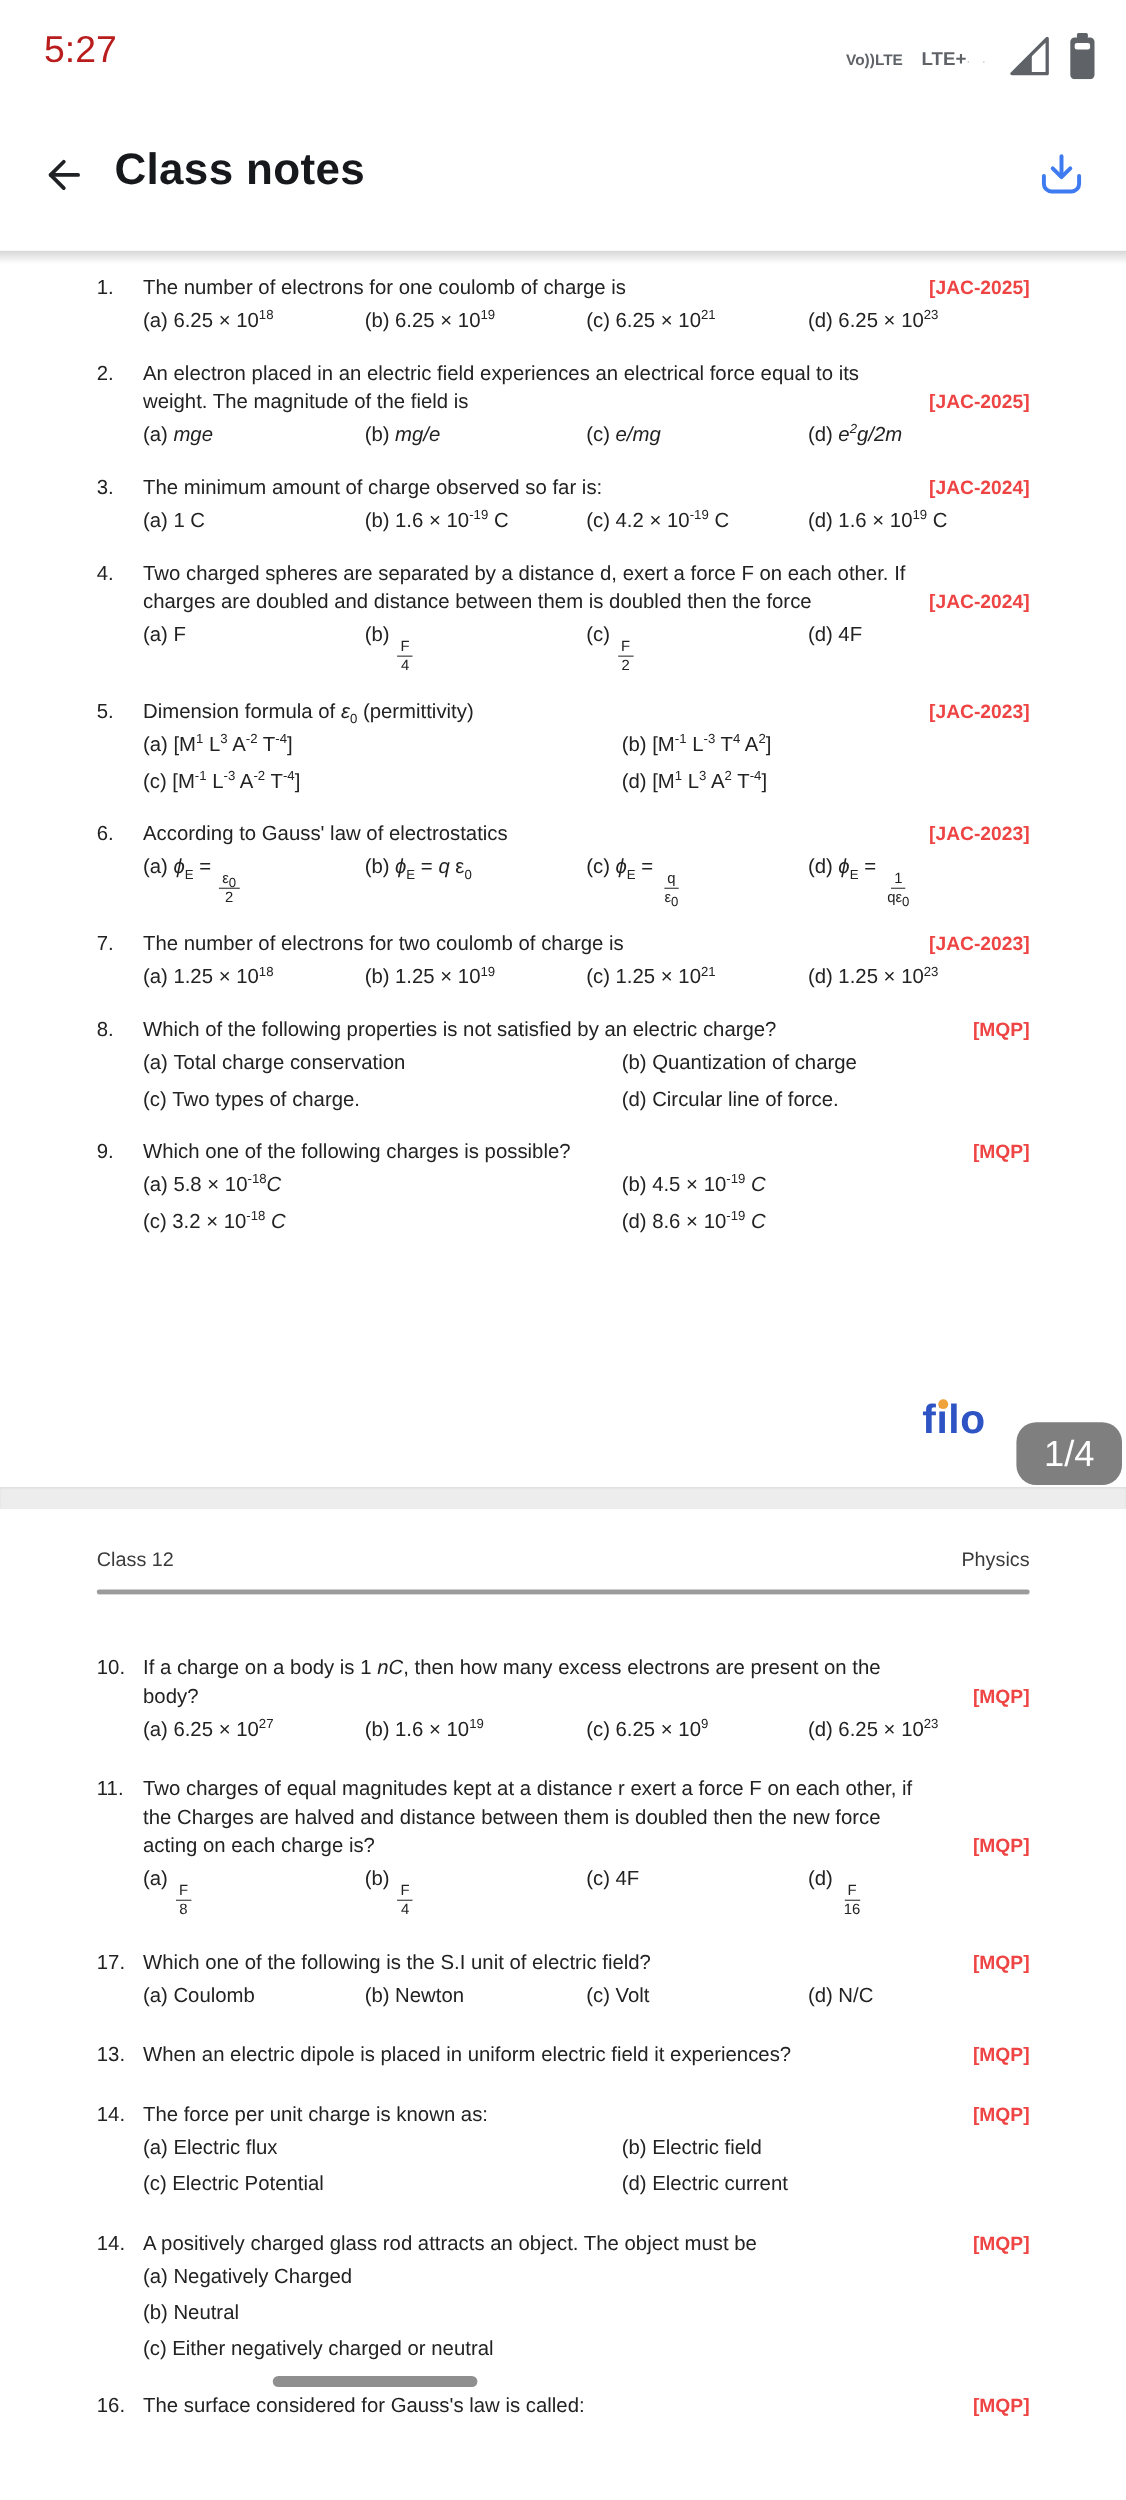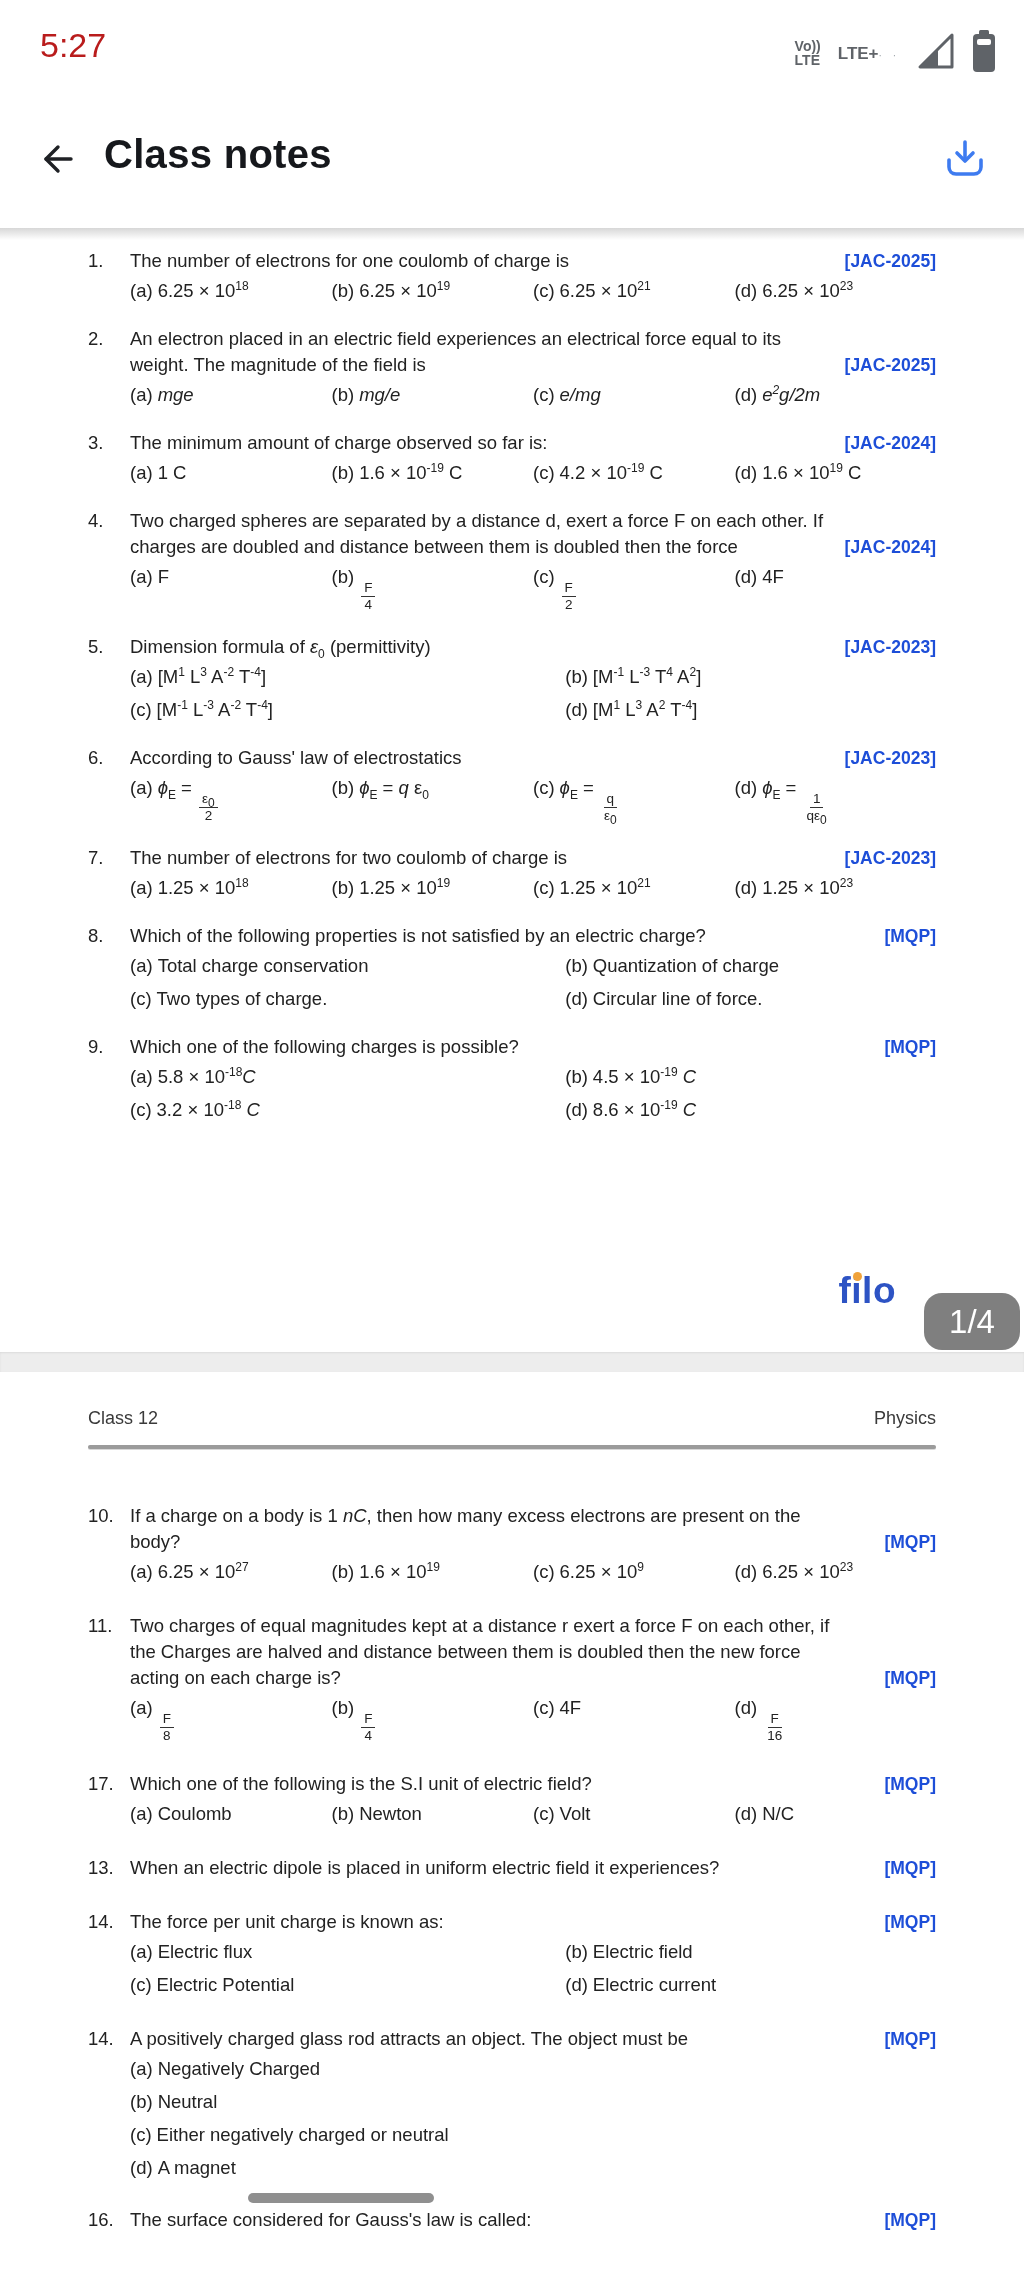--- a/index.html
+++ b/index.html
@@ -3,21 +3,21 @@
 <meta charset="utf-8">
 <style>
   html,body{margin:0;padding:0;background:#fff}
   .screen{position:relative;width:1024px;height:2273px;background:#fff;overflow:hidden;
           font-family:"Liberation Sans",sans-serif;-webkit-font-smoothing:antialiased}
 
   
   .status-bar{position:absolute;top:0;left:0;right:0;height:92px;background:#fff}
   .time{position:absolute;left:40px;top:26px;font-size:34px;color:#b91c1c}
   .status-icons{position:absolute;right:28px;top:30px;display:flex;align-items:center;gap:17px;color:#5f6368}
-  .volte{display:flex;flex-direction:column;font-size:14px;font-weight:bold;line-height:14px}
+  .volte{display:flex;font-size:14px;font-weight:bold;line-height:14px}
   .lte{display:flex;align-items:center;font-size:17px;font-weight:bold;line-height:15px}
   .lte .dots{font-size:10px;color:#9aa0a6;letter-spacing:4px;margin-top:5px;font-weight:normal}
 
   
   .app-header{position:absolute;top:92px;left:0;right:0;height:136px;display:flex;align-items:center;padding:0 36px;background:#fff}
   .icon-btn{background:none;border:0;padding:0;cursor:pointer;display:flex;align-items:center}
   .app-title{font-size:40px;font-weight:bold;color:#16181c;margin:0 0 12px 28px;flex:1;letter-spacing:.3px}
   .doc-shadow{position:absolute;top:228px;left:0;right:0;height:12px;background:linear-gradient(#d7d7d7,#ffffff)}
 
   
@@ -28,21 +28,21 @@
   .page2{top:1372px;height:901px;padding:36px 88px 4px;overflow:hidden}
 
   
   .question{display:flex;color:#222;font-size:18.5px}
   .page1 .question{margin-bottom:22px}
   .page2 .question{margin-bottom:28px}
   .questions .question:last-child{margin-bottom:12px}
   .qnum{flex:0 0 42px;line-height:26px}
   .qbody{flex:1;min-width:0}
   .qtext{position:relative;line-height:26px;padding-right:95px}
-  .qtag{position:absolute;right:0;bottom:0;font-weight:bold;color:#1d4ed8;font-size:17.5px;white-space:nowrap}
+  .qtag{position:absolute;right:0;bottom:0;font-weight:bold;color:#ef4444;font-size:17.5px;white-space:nowrap}
   .opts{margin-top:3px;display:grid;row-gap:6px;line-height:27px}
   .cols4{grid-template-columns:repeat(4,1fr)}
   .cols2{grid-template-columns:54% 46%}
   .cols1{grid-template-columns:100%}
   .olabel{margin-right:5px}
   sup,sub{font-size:12px;line-height:0}
   .frac{display:inline-flex;flex-direction:column;align-items:center;vertical-align:-9px;
         font-size:13.5px;line-height:1.15;margin:0 2px}
   .fnum{border-bottom:1.4px solid #333;padding:0 3px}
   .fden{padding:0 3px}
@@ -317,21 +317,20 @@
           </div>
         </div>
         <div class="question">
           <div class="qnum">14.</div>
           <div class="qbody">
             <div class="qtext">A positively charged glass rod attracts an object. The object must be<span class="qtag">[MQP]</span></div>
             <div class="opts cols1">
               <div class="opt"><span class="olabel">(a)</span>Negatively Charged</div>
               <div class="opt"><span class="olabel">(b)</span>Neutral</div>
               <div class="opt"><span class="olabel">(c)</span>Either negatively charged or neutral</div>
-              <div class="opt"><span class="olabel">(d)</span>A magnet</div>
             </div>
           </div>
         </div>
       </div>
     <div class="scroll-pill"></div>
     <div id="page2-questions-after" class="questions">
         <div class="question">
           <div class="qnum">16.</div>
           <div class="qbody">
             <div class="qtext">The surface considered for Gauss's law is called:<span class="qtag">[MQP]</span></div>

